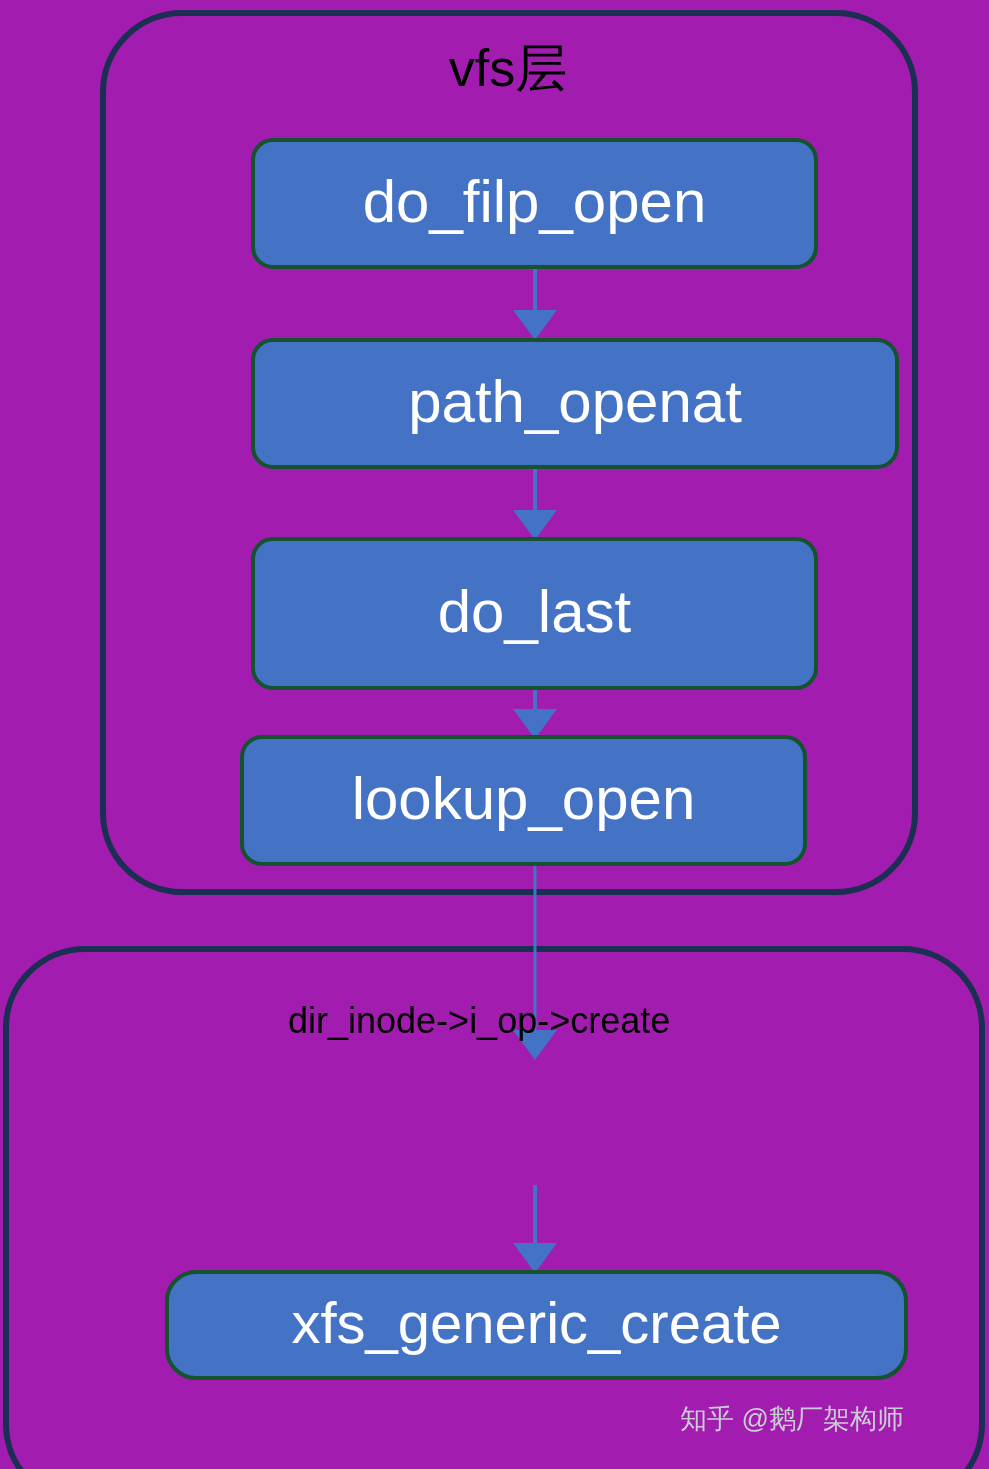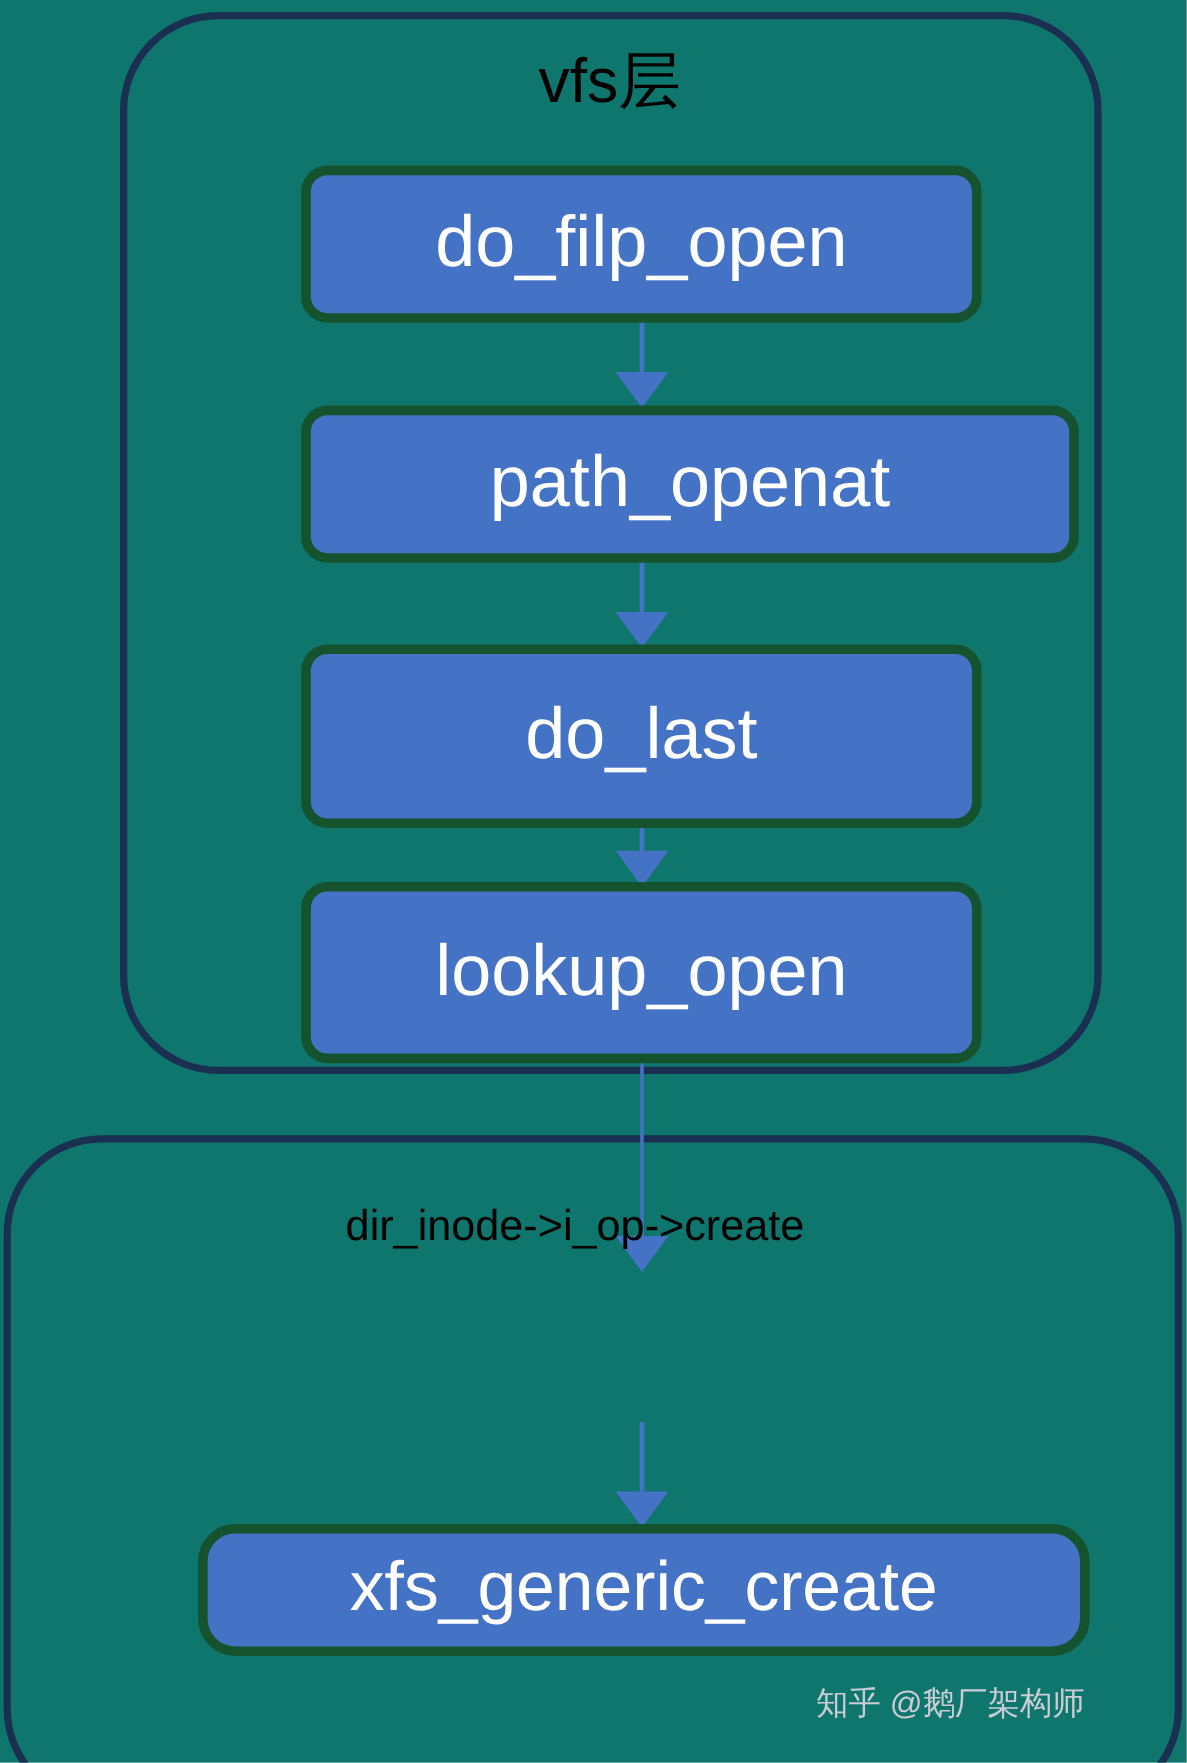--- a/index.html
+++ b/index.html
@@ -8,21 +8,21 @@
     padding: 0;
     background: #ffffff;
   }
   body {
     font-family: "Liberation Sans", sans-serif;
   }
   #canvas {
     position: relative;
     width: 989px;
     height: 1469px;
-    background: #0f766e;
+    background: #a21caf;
     overflow: hidden;
   }
 
   
   .group {
     position: absolute;
     box-sizing: border-box;
     border: 6px solid #1b2f52;
     background: transparent;
   }
@@ -58,42 +58,42 @@
     
     padding-left: 27px;
     box-sizing: border-box;
   }
 
   
   .node {
     position: absolute;
     box-sizing: border-box;
     background: #4472c4;
-    border: 8px solid #14532d;
+    border: 4px solid #14532d;
     border-radius: 22px;
     color: #ffffff;
     display: flex;
     align-items: center;
     justify-content: center;
     font-size: 60px;
     line-height: 1;
     letter-spacing: 0px;
     white-space: nowrap;
     font-family: "Liberation Sans", sans-serif;
     z-index: 3;
   }
   .node span {
     display: block;
     transform: translateY(-2px);
   }
 
   #node-do_filp_open  { left: 251px; top: 138px;  width: 567px; height: 131px; }
   #node-path_openat   { left: 251px; top: 338px;  width: 648px; height: 131px; }
   #node-do_last       { left: 251px; top: 537px;  width: 567px; height: 153px; }
-  #node-lookup_open   { left: 251px; top: 735px;  width: 567px; height: 151px; }
+  #node-lookup_open   { left: 240px; top: 735px;  width: 567px; height: 131px; }
   #node-xfs_vn_create { left: 251px; top: 1057px; width: 567px; height: 131px; }
   #node-xfs_generic_create {
     left: 165px; top: 1270px; width: 743px; height: 110px;
     font-size: 58px; border-radius: 31px;
   }
 
   
   .connector {
     position: absolute;
     z-index: 1;

